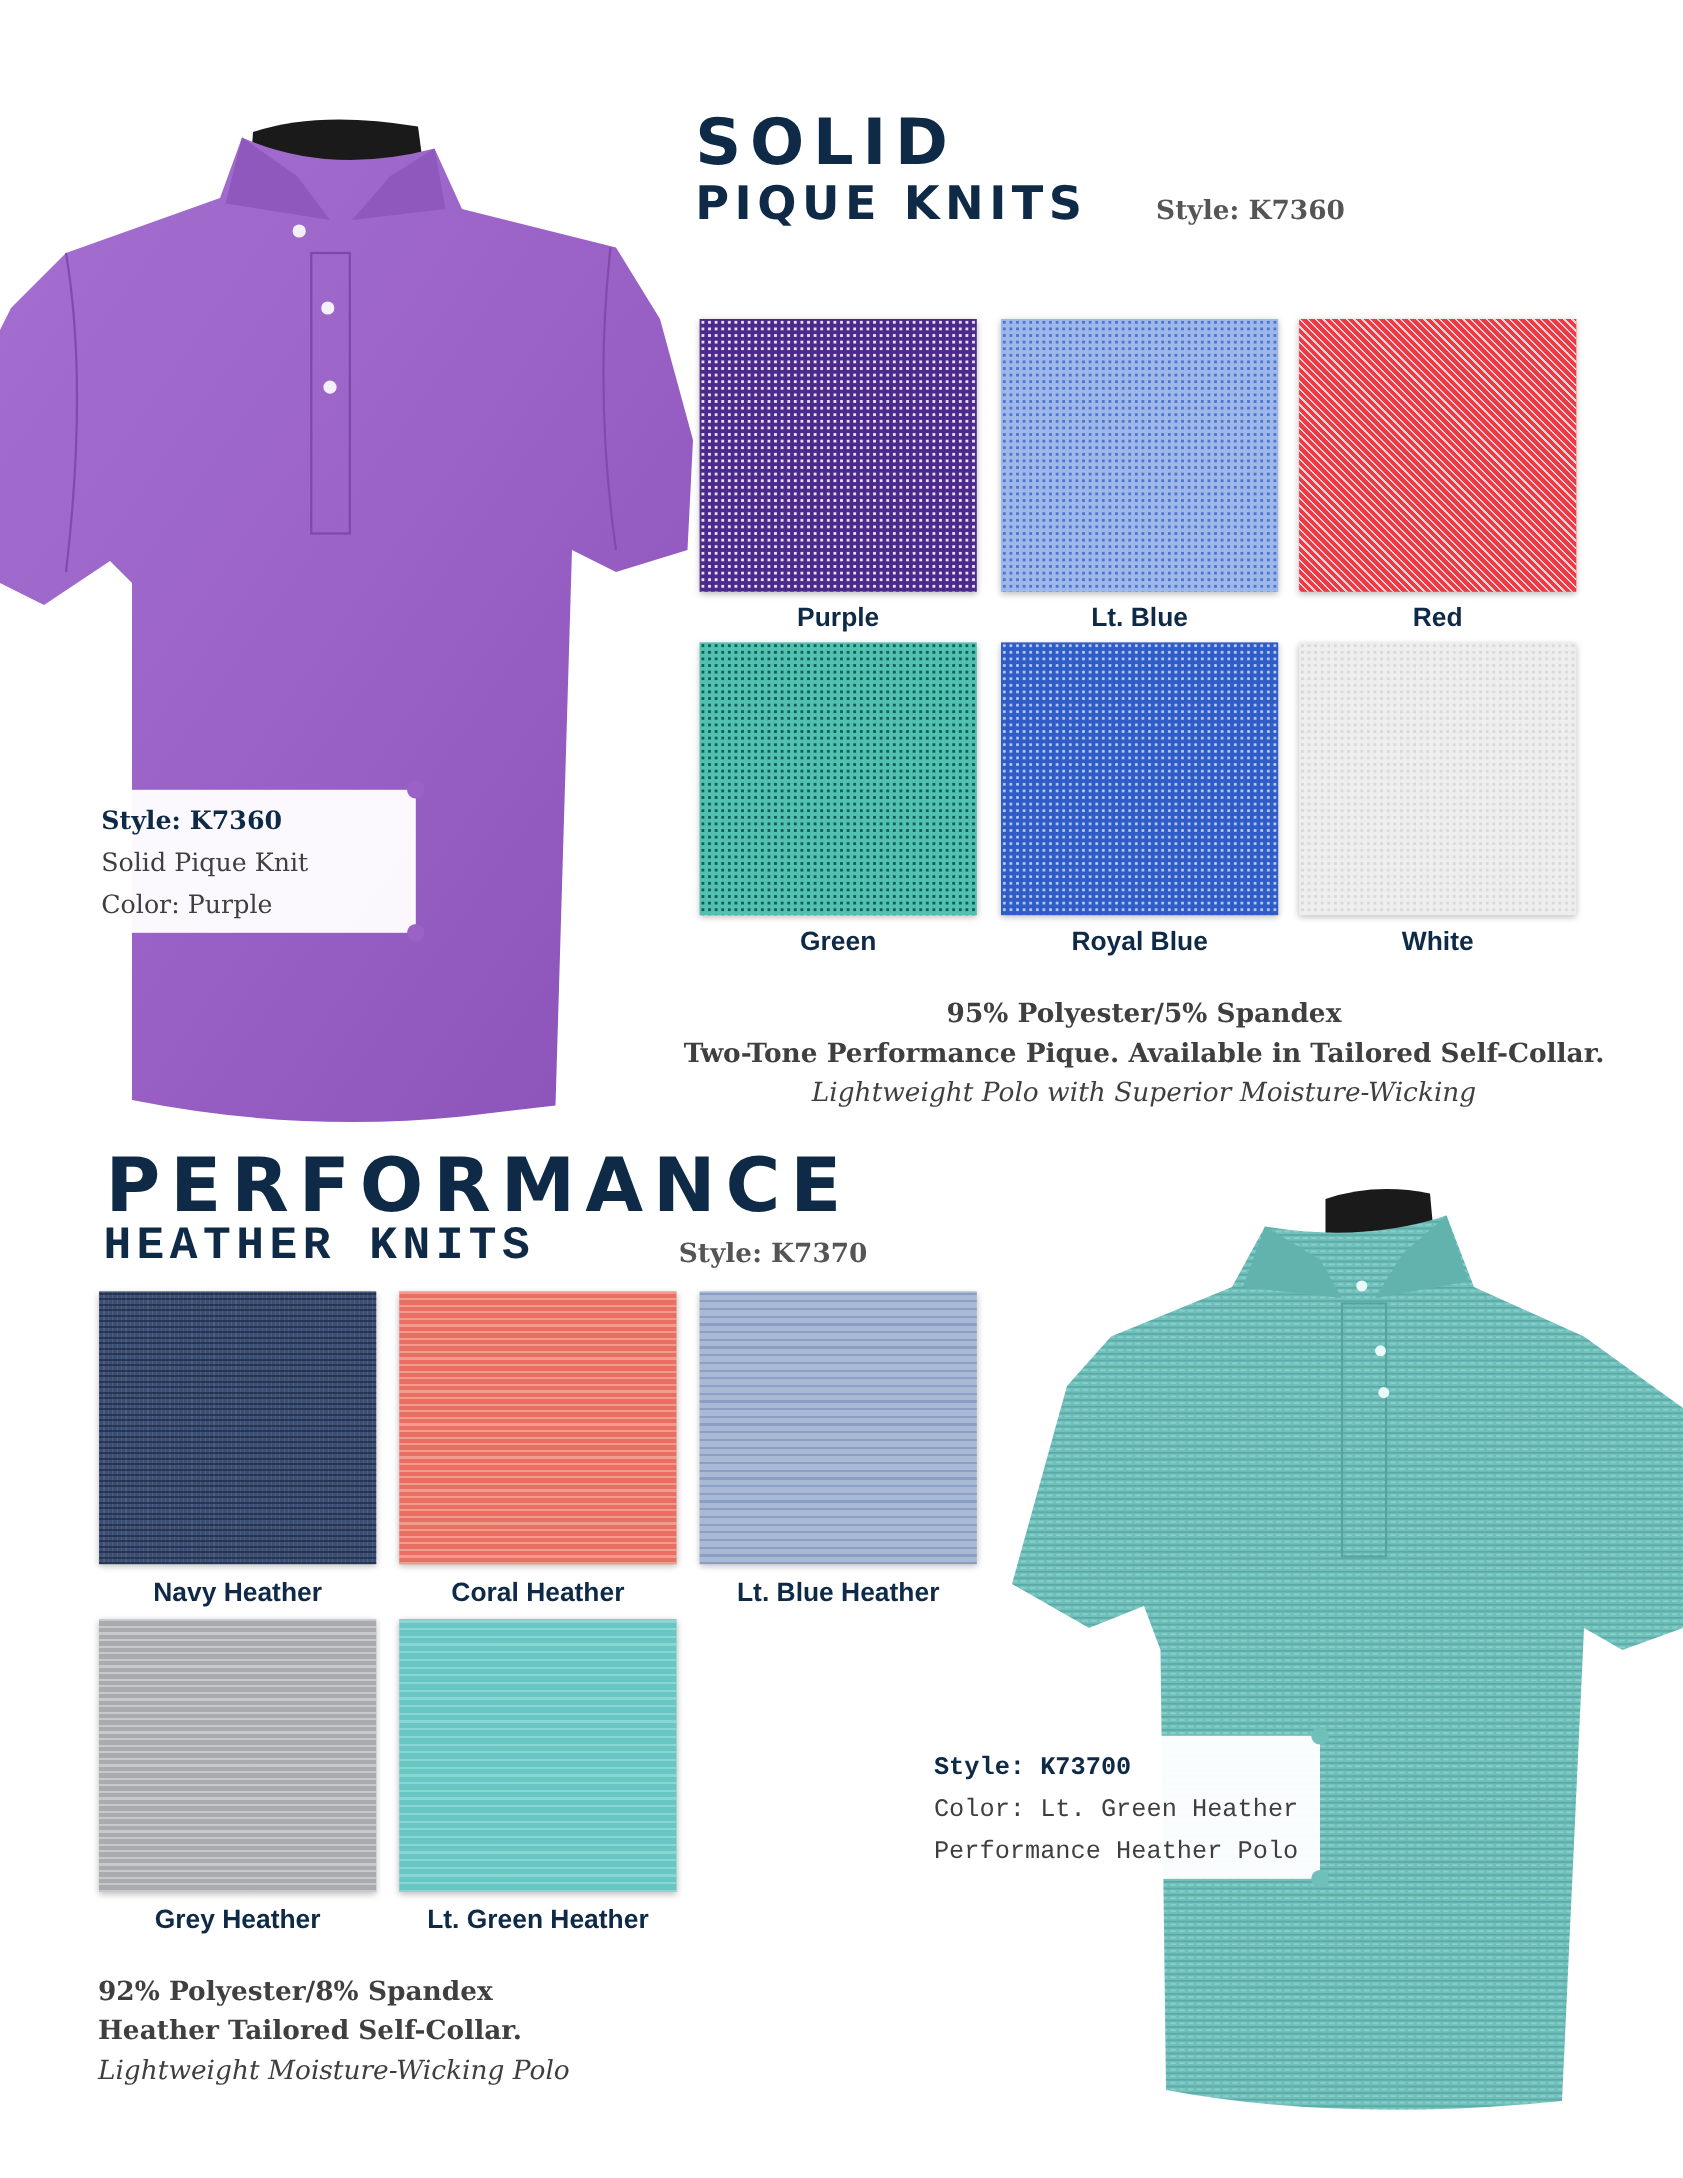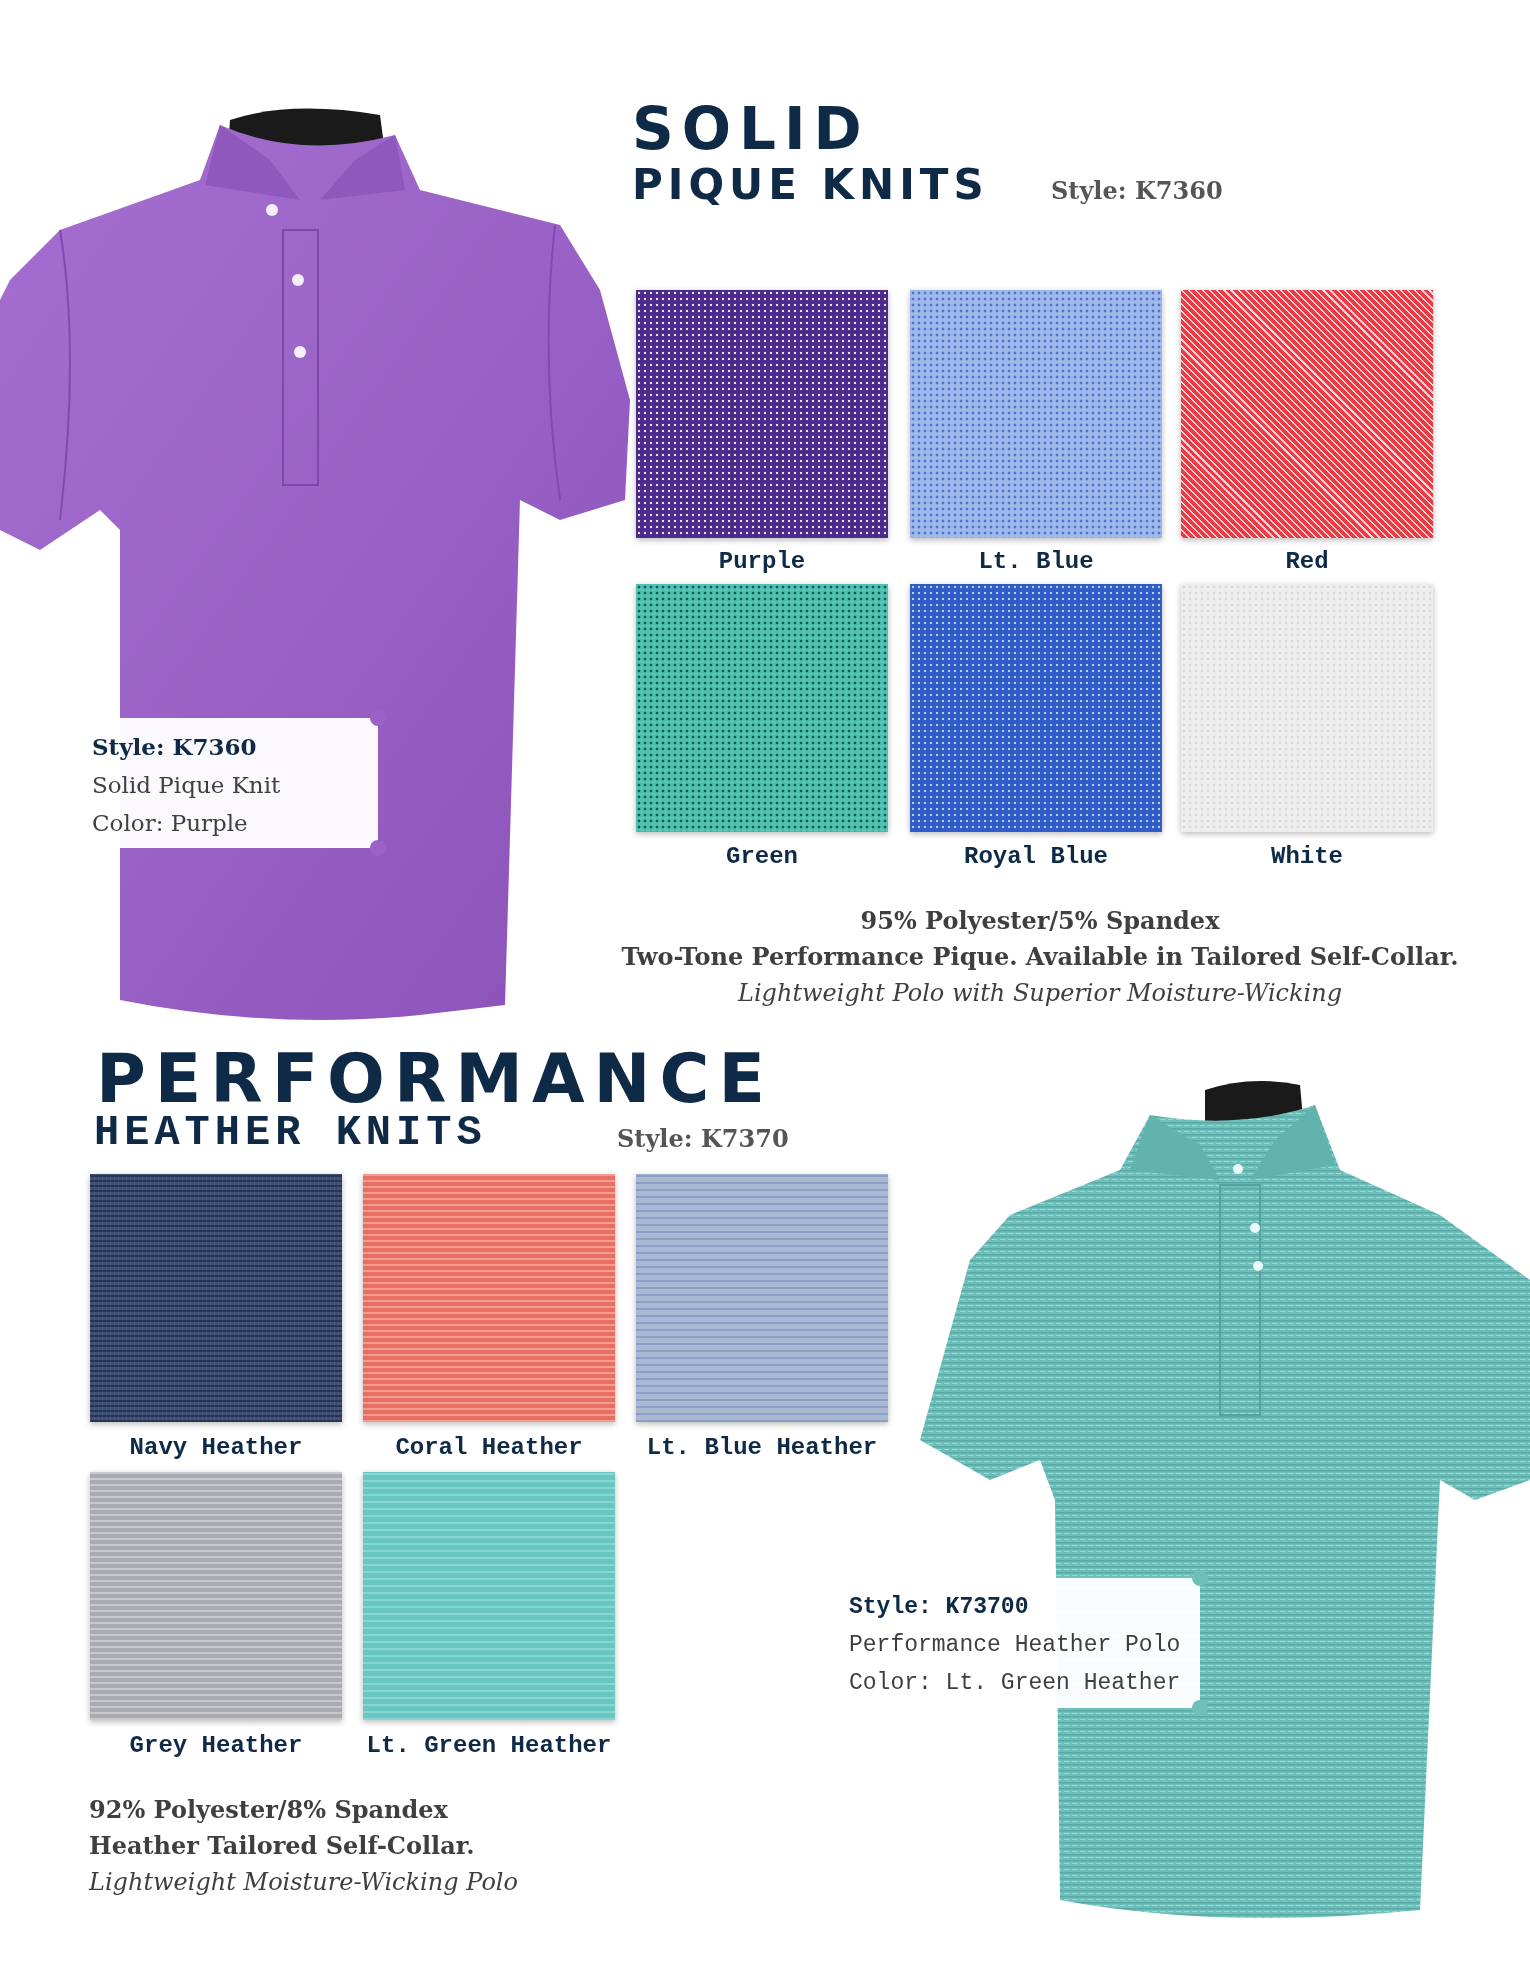--- a/index.html
+++ b/index.html
@@ -1,21 +1,21 @@
 <!DOCTYPE html>
 <html><head>
 <meta charset="utf-8">
 <style>
   html, body { margin:0; padding:0; }
   body { width:1530px; height:1980px; background:#ffffff; position:relative; overflow:hidden; font-family:"DejaVu Serif", serif; }
   .abs { position:absolute; }
   .title-big { font-family:"DejaVu Sans", sans-serif; font-weight:bold; color:#0e2a47; letter-spacing:6px; line-height:1; transform-origin:left top; }
   .style-tag { font-family:"DejaVu Serif", serif; font-weight:bold; color:#555555; font-size:24px; }
   .swatch { position:absolute; width:252px; height:248px; box-shadow:0 2px 6px rgba(0,0,0,0.28); }
-  .sw-label { position:absolute; width:260px; text-align:center; font-family:Liberation Mono, monospace; font-weight:bold; font-size:24px; color:#0e2a47; }
+  .sw-label { position:absolute; width:260px; text-align:center; font-family:Liberation Sans, sans-serif; font-weight:bold; font-size:24px; color:#0e2a47; }
   .desc { font-family:"DejaVu Serif", serif; color:#3f3f3f; font-size:24px; line-height:36px; }
   .desc b { font-weight:bold; }
   .desc i { font-style:italic; }
   .tag-card { position:absolute; background:rgba(255,255,255,0.96); font-family:"DejaVu Serif", serif; font-size:23px; line-height:38px; color:#3f3f3f; }
   .tag-card .st { font-weight:bold; color:#0e2a47; }
   .notch { position:absolute; width:16px; height:16px; border-radius:50%; }
   
   .pique-purple { background-color:#4b2a8c; background-image:radial-gradient(circle, #e9e2f7 1.2px, transparent 1.6px); background-size:6px 6px; }
   .pique-ltblue { background-color:#9fb8ea; background-image:radial-gradient(circle, #4e74cf 1.2px, transparent 1.7px); background-size:6px 6px; }
   .pique-red { background-color:#ee3a45; background-image:repeating-linear-gradient(45deg, #ffd3d6 0 1.5px, transparent 1.5px 5px); }
@@ -128,17 +128,17 @@
     <path d="M395 25 L415 85 L330 100 L355 60 Z" fill="#62b3ae"></path>
     <rect x="300" y="105" width="40" height="230" fill="none" stroke="#56a39f" stroke-width="2"></rect>
     <circle cx="318" cy="89" r="5" fill="#eafaf8"></circle>
     <circle cx="335" cy="148" r="5" fill="#eafaf8"></circle>
     <circle cx="338" cy="186" r="5" fill="#eafaf8"></circle>
   </svg>
 </div>
 
 <div class="tag-card" style="left:845px; top:1578px; width:355px; height:130px; padding:10px 0 0 4px; box-sizing:border-box;font-family:Liberation Mono, monospace;">
   <div class="st">Style: K73700</div>
+  <div>Color: Lt. Green Heather</div>
   <div>Performance Heather Polo</div>
-  <div>Color: Lt. Green Heather</div>
   <span class="notch" style="right:-8px; top:-8px; background:#6fc0bb;"></span>
   <span class="notch" style="right:-8px; bottom:-8px; background:#6fc0bb;"></span>
 </div>
 
 </body></html>

